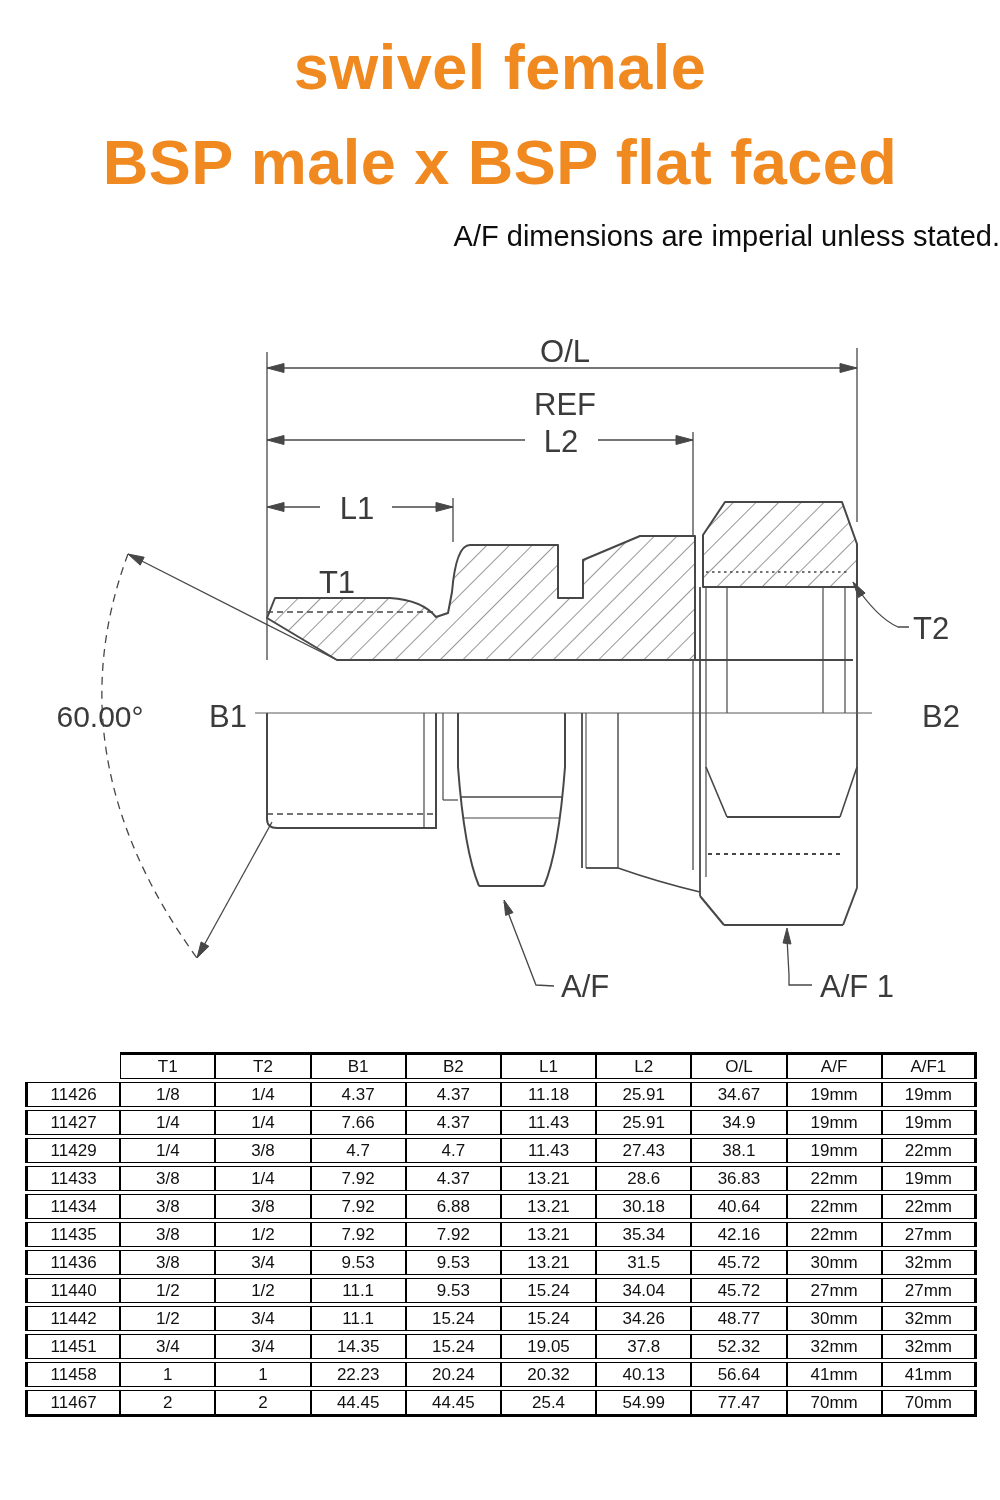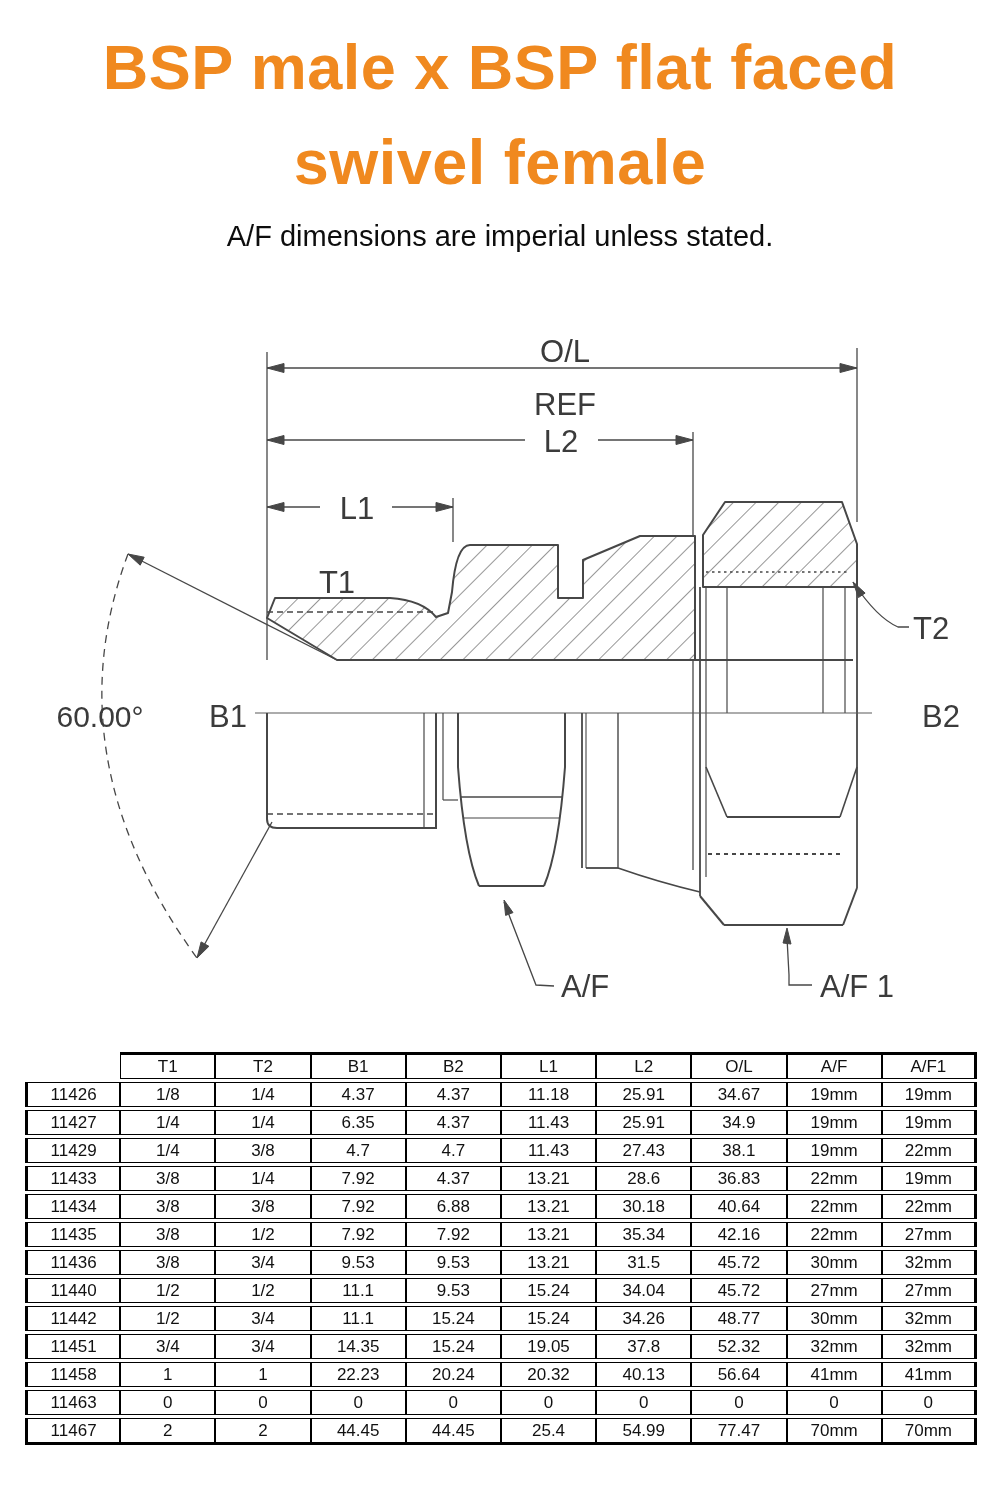--- a/index.html
+++ b/index.html
@@ -6,21 +6,21 @@
   body{
     width:1000px;height:1500px;position:relative;background:#ffffff;
     font-family:"Liberation Sans", sans-serif;overflow:hidden;
   }
   .titleblock{position:absolute;top:20px;left:0;width:1000px;text-align:center;}
   .title-line{
     font-size:63px;font-weight:bold;color:#F0891F;line-height:95px;
     letter-spacing:0.5px;
   }
   .subtitle{
-    position:absolute;top:220px;left:0;width:1000px;text-align:center;
+    position:absolute;top:220px;left:0;width:1000px;text-align:right;
     font-size:29px;color:#0d0d0d;font-weight:400;
   }
   .drawing{position:absolute;top:330px;left:0;}
   .drawing text{
     font-family:"Liberation Sans", sans-serif;fill:#3b3b3b;
   }
   .tablewrap{position:absolute;top:1049px;left:25px;width:952px;}
   table.dim-table{
     border-collapse:separate;border-spacing:0 3px;table-layout:fixed;
     width:952px;margin:0;
@@ -34,22 +34,22 @@
   table.dim-table tr:first-child td{border-top-width:3px;}
   table.dim-table tr:last-child td{border-bottom-width:3px;margin-left:20px;}
   table.dim-table td:first-child{border-left-width:3px;}
   table.dim-table td:last-child{border-right-width:3px;}
   table.dim-table td.blank{border:none;}
 </style>
 </head>
 <body>
 
 <div class="titleblock">
+  <div class="title-line">swivel female</div>
   <div class="title-line">BSP male x BSP flat faced</div>
-  <div class="title-line">swivel female</div>
 </div>
 <div class="subtitle">A/F dimensions are imperial unless stated.</div>
 
 <svg class="drawing" width="1000" height="705" viewBox="0 0 1000 705">
   <defs>
     <pattern id="hatch" width="16" height="16" patternUnits="userSpaceOnUse" patternTransform="rotate(-45)">
       <rect width="16" height="16" fill="#ffffff"></rect>
       <line x1="0" y1="0" x2="16" y2="0" stroke="#5f5f5f" stroke-width="1.3"></line>
     </pattern>
   </defs>
@@ -195,21 +195,21 @@
           <td>11.18</td>
           <td>25.91</td>
           <td>34.67</td>
           <td>19mm</td>
           <td>19mm</td>
         </tr>
         <tr>
           <td>11427</td>
           <td>1/4</td>
           <td>1/4</td>
-          <td>6.35</td>
+          <td>7.66</td>
           <td>4.37</td>
           <td>11.43</td>
           <td>25.91</td>
           <td>34.9</td>
           <td>19mm</td>
           <td>19mm</td>
         </tr>
         <tr>
           <td>11429</td>
           <td>1/4</td>
@@ -312,32 +312,20 @@
           <td>1</td>
           <td>22.23</td>
           <td>20.24</td>
           <td>20.32</td>
           <td>40.13</td>
           <td>56.64</td>
           <td>41mm</td>
           <td>41mm</td>
         </tr>
         <tr>
-          <td>11463</td>
-          <td>0</td>
-          <td>0</td>
-          <td>0</td>
-          <td>0</td>
-          <td>0</td>
-          <td>0</td>
-          <td>0</td>
-          <td>0</td>
-          <td>0</td>
-        </tr>
-        <tr>
           <td>11467</td>
           <td>2</td>
           <td>2</td>
           <td>44.45</td>
           <td>44.45</td>
           <td>25.4</td>
           <td>54.99</td>
           <td>77.47</td>
           <td>70mm</td>
           <td>70mm</td>

